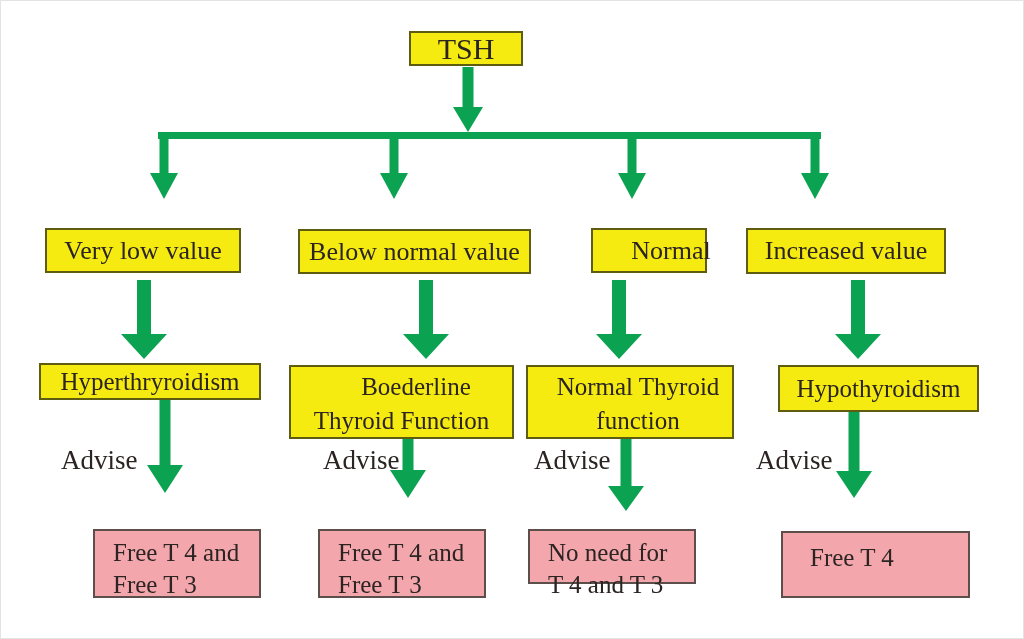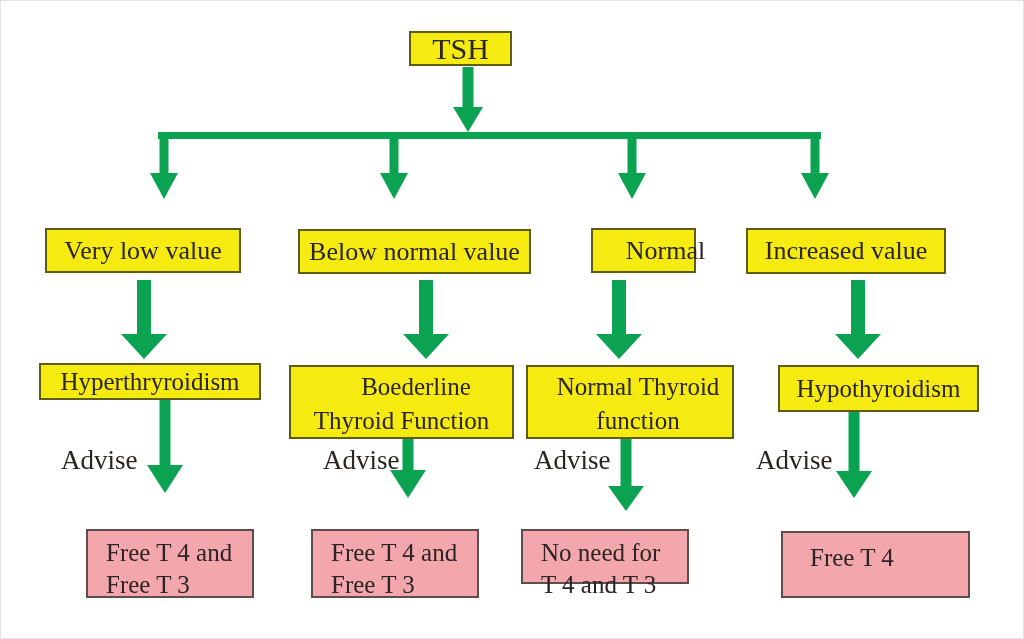--- a/index.html
+++ b/index.html
@@ -27,21 +27,21 @@
   .center{display:flex;align-items:center;justify-content:center;text-align:center;}
   .f30{font-size:30px;}
   .f26{font-size:26px;}
   .f25{font-size:25px;}
   .advise{position:absolute;font-size:27px;}
   .lines2{padding-top:3px;font-size:25px;}
   .lines2 .ln{line-height:34px;white-space:nowrap;}
   .pad16 .ln{padding-left:16px;}
   .bl .ln1{padding-left:29px;}
   .bl .ln2{}
-  .plines{padding-top:6px;font-size:25px;}
+  .plines{padding-top:6px;font-size:25px;margin-left:7px;}
   .plines .ln{line-height:32px;padding-left:18px;white-space:nowrap;}
   .single-p{font-size:25px;padding-top:11px;padding-left:27px;}
 </style>
 </head>
 <body>
 
 <div class="canvas">
 
   <svg class="connectors" viewBox="0 0 1024 639" xmlns="http://www.w3.org/2000/svg">
 
@@ -58,31 +58,31 @@
     <polygon class="arrow" points="418,279 432,279 432,333 448,333 425,358 402,333 418,333"></polygon>
     <polygon class="arrow" points="611,279 625,279 625,333 641,333 618,358 595,333 611,333"></polygon>
     <polygon class="arrow" points="850,279 864,279 864,333 880,333 857,358 834,333 850,333"></polygon>
 
     <polygon class="arrow" points="158.5,399 169.5,399 169.5,464 182,464 164,492 146,464 158.5,464"></polygon>
     <polygon class="arrow" points="401.5,438 412.5,438 412.5,469 425,469 407,497 389,469 401.5,469"></polygon>
     <polygon class="arrow" points="619.5,438 630.5,438 630.5,485 643,485 625,510 607,485 619.5,485"></polygon>
     <polygon class="arrow" points="847.5,411 858.5,411 858.5,470 871,470 853,497 835,470 847.5,470"></polygon>
   </svg>
 
-  <div class="box ybox center f30" style="left:408px;top:30px;width:103px;height:35px;">
+  <div class="box ybox center f30" style="left:408px;top:30px;width:114px;height:35px;">
     <span>TSH</span>
   </div>
 
   <div class="box ybox center f26" style="left:44px;top:227px;width:196px;height:45px;">
     <span>Very low value</span>
   </div>
   <div class="box ybox center f26" style="left:297px;top:228px;width:233px;height:45px;">
     <span>Below normal value</span>
   </div>
-  <div class="box ybox center f26" style="left:590px;top:227px;width:105px;height:45px;padding-left:44px;">
+  <div class="box ybox center f26" style="left:590px;top:227px;width:116px;height:45px;padding-left:44px;">
     <span>Normal</span>
   </div>
   <div class="box ybox center f26" style="left:745px;top:227px;width:200px;height:46px;">
     <span>Increased value</span>
   </div>
 
   <div class="box ybox center f25" style="left:38px;top:362px;width:222px;height:37px;">
     <span>Hyperthryroidism</span>
   </div>
   <div class="box ybox lines2 bl" style="left:288px;top:364px;width:225px;height:74px;">

